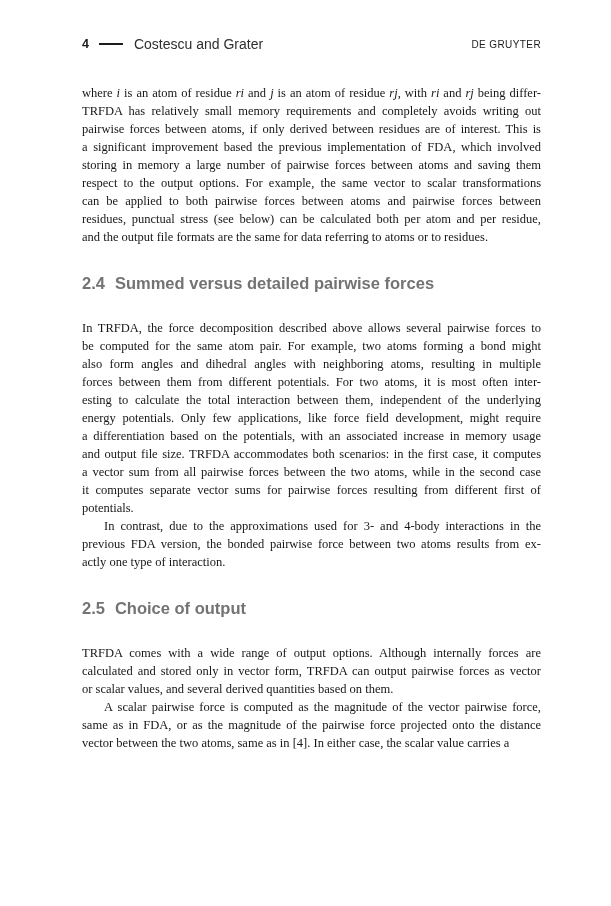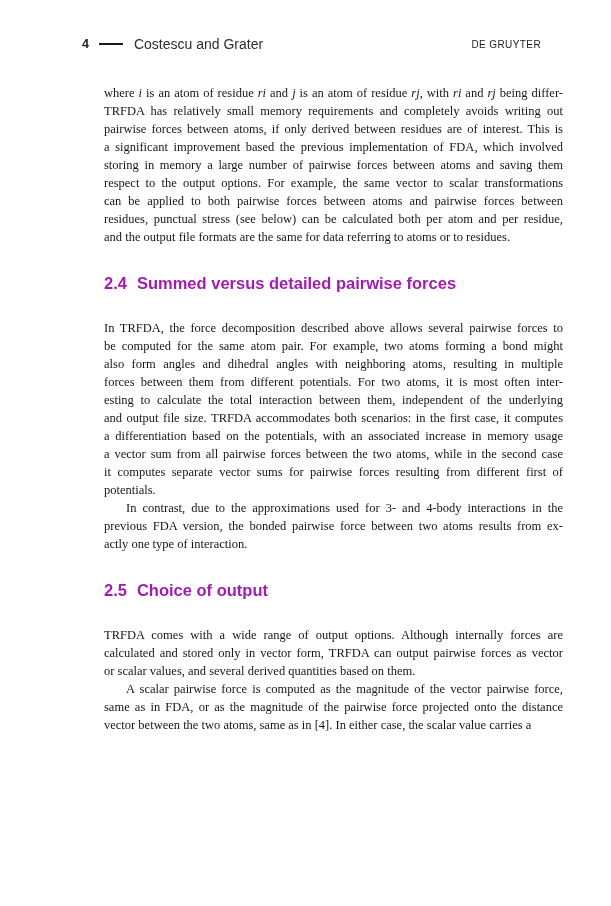--- a/index.html
+++ b/index.html
@@ -32,41 +32,40 @@
     margin-left: auto;
     font-weight: normal;
     font-size: 10px;
     letter-spacing: 0.4px;
   }
   .content {
     position: absolute;
     left: 82px;
     top: 84px;
     width: 459px;
-    margin-left: 22px;
   }
   .para { margin: 0; font-size: 12.5px; }
   .pline {
     height: 18px;
     line-height: 18px;
     white-space: nowrap;
     text-align: justify;
     text-align-last: justify;
     text-justify: inter-word;
     overflow: visible;
   }
   .pline.last { text-align-last: left; }
   .pline.indent { text-indent: 22px; }
   .section-heading {
     margin: 28px 0 26px 0;
     font-family: "Liberation Sans", sans-serif;
     font-weight: bold;
     font-size: 16.5px;
     line-height: 19px;
-    color: #a21caf;
+    color: #737373;
   }
   .section-heading .num { margin-right: 10px; }
 </style>
 </head>
 <body>
 
 <div class="page">
   <div class="header">
     <span class="page-num">4</span>
     <span class="header-rule"></span>
@@ -87,22 +86,23 @@
         <div class="pline">residues, punctual stress (see below) can be calculated both per atom and per residue,</div>
         <div class="pline last">and the output file formats are the same for data referring to atoms or to residues.</div>
       </div>
       <h2 class="section-heading"><span class="num">2.4</span><span>Summed versus detailed pairwise forces</span></h2>
       <div class="para">
         <div class="pline">In TRFDA, the force decomposition described above allows several pairwise forces to</div>
         <div class="pline">be computed for the same atom pair. For example, two atoms forming a bond might</div>
         <div class="pline">also form angles and dihedral angles with neighboring atoms, resulting in multiple</div>
         <div class="pline">forces between them from different potentials. For two atoms, it is most often inter-</div>
         <div class="pline">esting to calculate the total interaction between them, independent of the underlying</div>
+        <div class="pline">energy potentials. Only few applications, like force field development, might require</div>
+        <div class="pline">a differentiation based on the potentials, with an associated increase in memory usage</div>
         <div class="pline">and output file size. TRFDA accommodates both scenarios: in the first case, it computes</div>
-        <div class="pline">a differentiation based on the potentials, with an associated increase in memory usage</div>
         <div class="pline">a vector sum from all pairwise forces between the two atoms, while in the second case</div>
         <div class="pline">it computes separate vector sums for pairwise forces resulting from different first of</div>
         <div class="pline last">potentials.</div>
       </div>
       <div class="para">
         <div class="pline indent">In contrast, due to the approximations used for 3- and 4-body interactions in the</div>
         <div class="pline">previous FDA version, the bonded pairwise force between two atoms results from ex-</div>
         <div class="pline last">actly one type of interaction.</div>
       </div>
       <h2 class="section-heading"><span class="num">2.5</span><span>Choice of output</span></h2>

